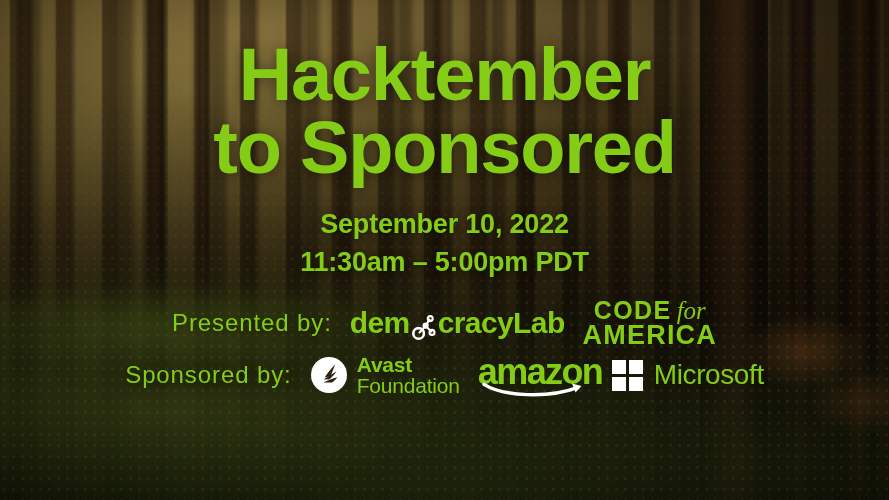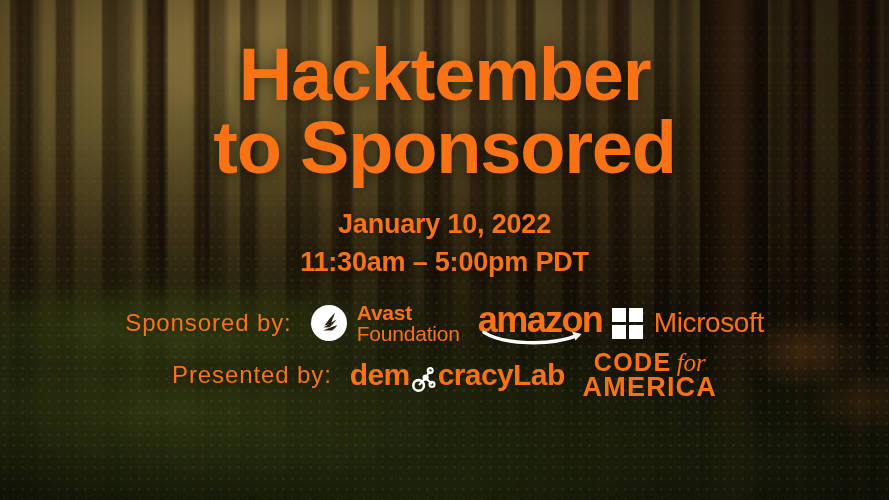--- a/index.html
+++ b/index.html
@@ -111,21 +111,21 @@
     position:absolute; inset:0;
     background:
       linear-gradient(180deg, rgba(0,0,0,.12) 0%, rgba(0,0,0,.26) 45%, rgba(0,0,0,.34) 100%),
       radial-gradient(120% 110% at 50% 46%, rgba(0,0,0,0) 40%, rgba(0,0,0,.42) 100%);
   }
 
   
   .content {
     position:absolute; inset:0;
     display:flex; flex-direction:column; align-items:center;
-    color:#f97316; text-align:center;
+    color:#84cc16; text-align:center;
   }
 
   .headline {
     margin-top:38px;
     font-size:74px;
     font-weight:700;
     line-height:.99;
     letter-spacing:-1.2px;
     text-shadow:0 2px 14px rgba(0,0,0,.45);
   }
@@ -215,66 +215,25 @@
   </div>
 
   <div class="content">
 
     <h1 class="headline">
       <span class="l1">Hacktember</span>
       <span class="l2">to Sponsored</span>
     </h1>
 
     <div class="details">
-      <div class="d">January 10, 2022</div>
+      <div class="d">September 10, 2022</div>
       <div class="d">11:30am – 5:00pm PDT</div>
     </div>
 
     <div class="credits">
-
-      <div class="credit-row">
-        <span class="credit-label">Sponsored  by:</span>
-
-        <span class="avast">
-          <span class="avast-mark">
-            <svg viewBox="0 0 38 38" width="38" height="38" aria-hidden="true">
-              <circle cx="19" cy="19" r="18" fill="#ffffff"></circle>
-              <g fill="#2b2013">
-                <path d="M25.2 8.6 C21.4 12.4 17.4 17.2 14.6 21.6 L20.6 20.0 C22.2 16.2 24.0 11.8 25.2 8.6 Z"></path>
-                <path d="M26.6 15.4 C22.6 17.4 17.4 20.6 13.6 23.6 L19.6 23.2 C22.0 21.0 24.6 18.0 26.6 15.4 Z"></path>
-                <path d="M27.4 21.2 C23.0 22.2 17.6 24.4 13.2 26.6 L22.0 26.6 C24.2 25.0 26.2 22.8 27.4 21.2 Z"></path>
-              </g>
-            </svg>
-          </span>
-          <span class="avast-txt">
-            <div class="a1">Avast</div>
-            <div class="a2">Foundation</div>
-          </span>
-        </span>
-
-        <span class="amz">
-          <span class="amz-word">amazon</span>
-          <span class="amz-smile">
-            <svg viewBox="0 0 110 16" width="110" height="16" aria-hidden="true">
-              <path d="M3 3.4 C22 15.6 68 17.4 97 6.4" fill="none" stroke="#ffffff" stroke-width="3.4" stroke-linecap="round"></path>
-              <path d="M91 2.4 L100.5 5.0 L94.5 11.6 Z" fill="#ffffff"></path>
-            </svg>
-          </span>
-        </span>
-
-        <span class="ms">
-          <span class="ms-grid">
-            <span class="ms-sq"></span>
-            <span class="ms-sq"></span>
-            <span class="ms-sq"></span>
-            <span class="ms-sq"></span>
-          </span>
-          <span class="ms-word">Microsoft</span>
-        </span>
-      </div>
 
       <div class="credit-row">
         <span class="credit-label">Presented by:</span>
 
         <span class="dlab">
           <span class="seg">dem</span>
           <span class="dlab-node">
             <svg viewBox="0 0 30 30" width="30" height="30" aria-hidden="true">
               <g fill="none" stroke="#ffffff" stroke-width="2.1" stroke-linecap="round">
                 <line x1="10.5" y1="20.5" x2="16.5" y2="14"></line>
@@ -291,15 +250,56 @@
         </span>
 
         <span class="cfa">
           <div class="r1">
             <span>CODE</span><span class="forword">for</span>
           </div>
           <div class="r2">AMERICA</div>
         </span>
       </div>
 
+      <div class="credit-row">
+        <span class="credit-label">Sponsored  by:</span>
+
+        <span class="avast">
+          <span class="avast-mark">
+            <svg viewBox="0 0 38 38" width="38" height="38" aria-hidden="true">
+              <circle cx="19" cy="19" r="18" fill="#ffffff"></circle>
+              <g fill="#2b2013">
+                <path d="M25.2 8.6 C21.4 12.4 17.4 17.2 14.6 21.6 L20.6 20.0 C22.2 16.2 24.0 11.8 25.2 8.6 Z"></path>
+                <path d="M26.6 15.4 C22.6 17.4 17.4 20.6 13.6 23.6 L19.6 23.2 C22.0 21.0 24.6 18.0 26.6 15.4 Z"></path>
+                <path d="M27.4 21.2 C23.0 22.2 17.6 24.4 13.2 26.6 L22.0 26.6 C24.2 25.0 26.2 22.8 27.4 21.2 Z"></path>
+              </g>
+            </svg>
+          </span>
+          <span class="avast-txt">
+            <div class="a1">Avast</div>
+            <div class="a2">Foundation</div>
+          </span>
+        </span>
+
+        <span class="amz">
+          <span class="amz-word">amazon</span>
+          <span class="amz-smile">
+            <svg viewBox="0 0 110 16" width="110" height="16" aria-hidden="true">
+              <path d="M3 3.4 C22 15.6 68 17.4 97 6.4" fill="none" stroke="#ffffff" stroke-width="3.4" stroke-linecap="round"></path>
+              <path d="M91 2.4 L100.5 5.0 L94.5 11.6 Z" fill="#ffffff"></path>
+            </svg>
+          </span>
+        </span>
+
+        <span class="ms">
+          <span class="ms-grid">
+            <span class="ms-sq"></span>
+            <span class="ms-sq"></span>
+            <span class="ms-sq"></span>
+            <span class="ms-sq"></span>
+          </span>
+          <span class="ms-word">Microsoft</span>
+        </span>
+      </div>
+
     </div>
   </div>
 </div>
 
 </body></html>

